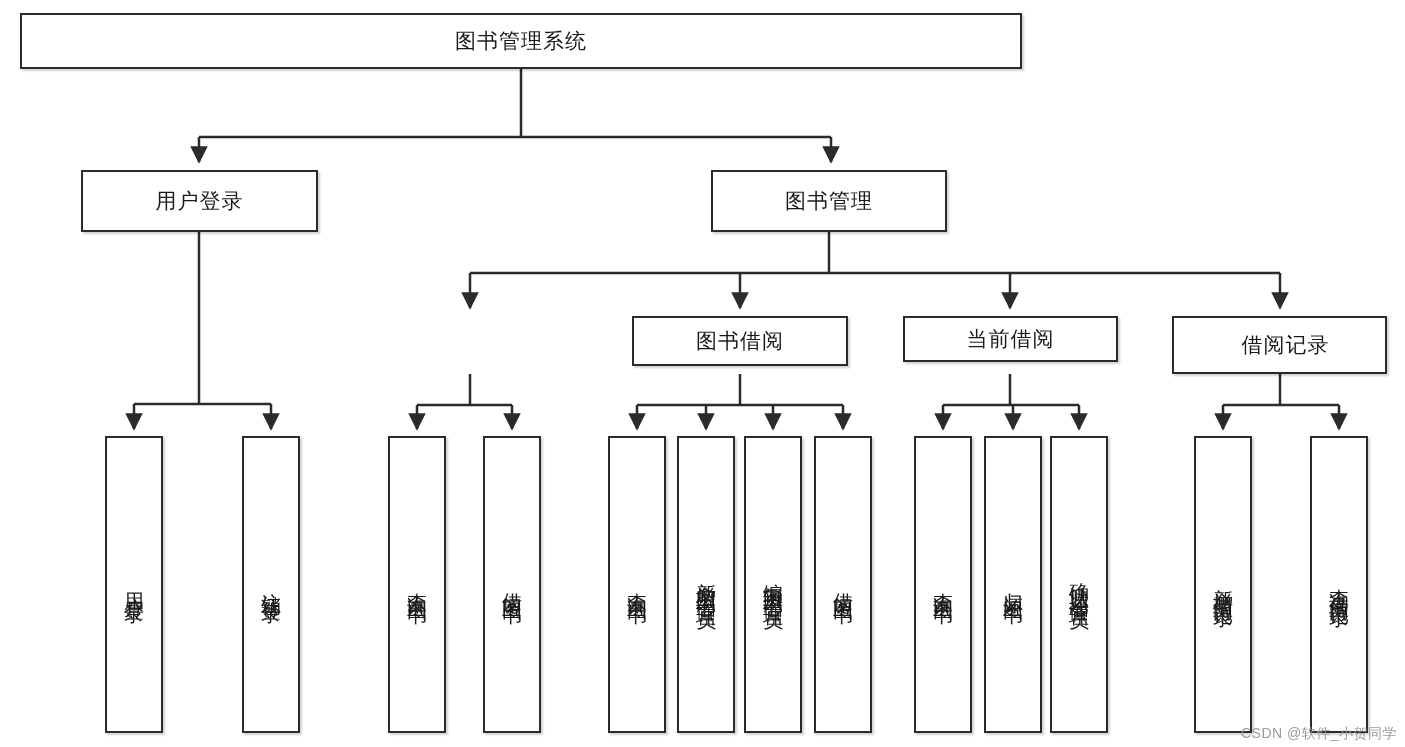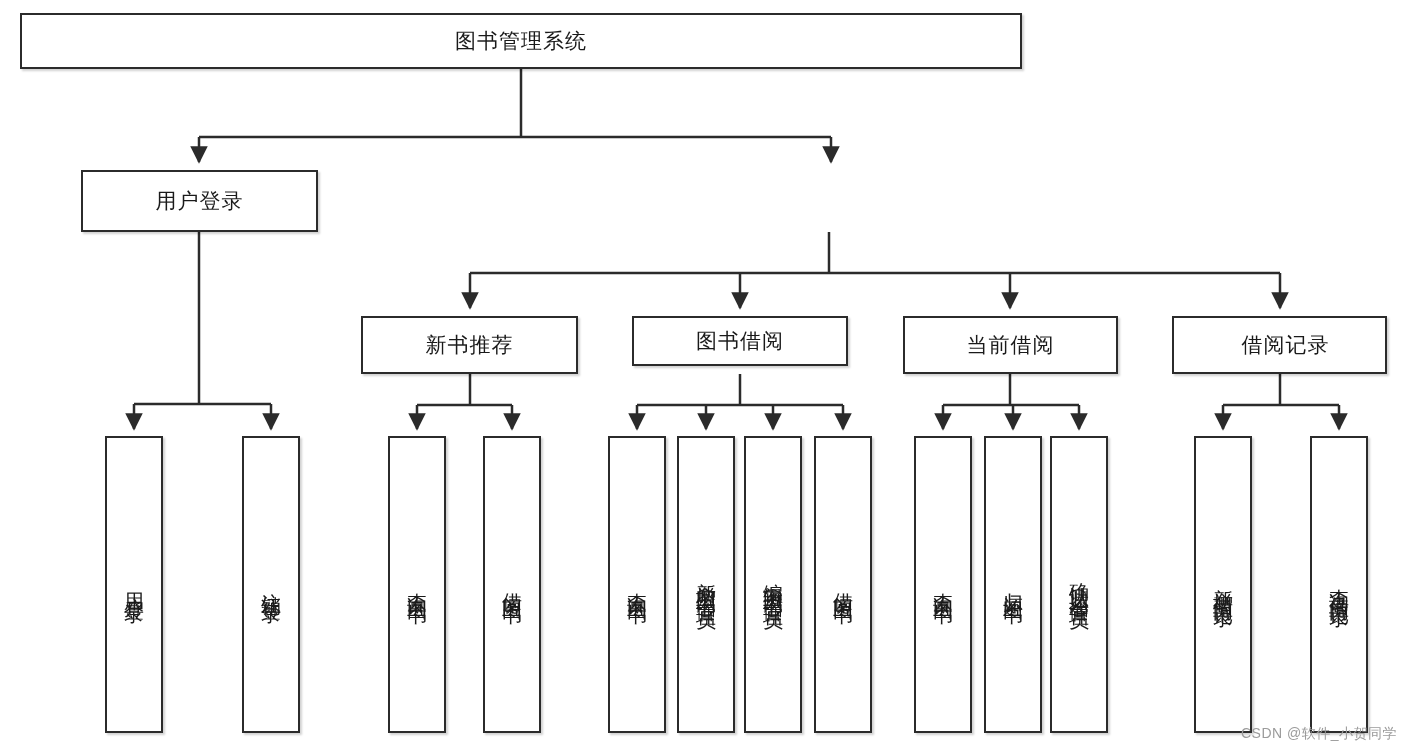--- a/index.html
+++ b/index.html
@@ -126,28 +126,28 @@
     </g>
   </svg>
 
   <div class="node horiz title-node" style="left: 20px; top: 13px; width: 1002px; height: 56px;">
     <span class="label">图书管理系统</span>
   </div>
 
   <div class="node horiz" style="left: 81px; top: 170px; width: 237px; height: 62px;">
     <span class="label">用户登录</span>
   </div>
+  <div class="node horiz" style="left: 711px; top: 170px; width: 236px; height: 62px;">
+    <span class="label">图书管理</span>
+  </div>
 
-  <div class="node horiz" style="left: 361px; top: 316px; width: 217px; height: 58px;">
-    <span class="label">新书推荐</span>
-  </div>
   <div class="node horiz" style="left: 632px; top: 316px; width: 216px; height: 50px;">
     <span class="label">图书借阅</span>
   </div>
-  <div class="node horiz" style="left: 903px; top: 316px; width: 215px; height: 58px;">
+  <div class="node horiz" style="left: 903px; top: 316px; width: 215px; height: 46px;">
     <span class="label">当前借阅</span>
   </div>
   <div class="node horiz" style="left: 1172px; top: 316px; width: 215px; height: 58px; padding-left: 12px;">
     <span class="label">借阅记录</span>
   </div>
 
   <div class="node vert" style="left: 105px; top: 436px; width: 58px; height: 297px;">
     <span class="label">用户登录</span>
   </div>
   <div class="node vert" style="left: 242px; top: 436px; width: 58px; height: 297px;">

